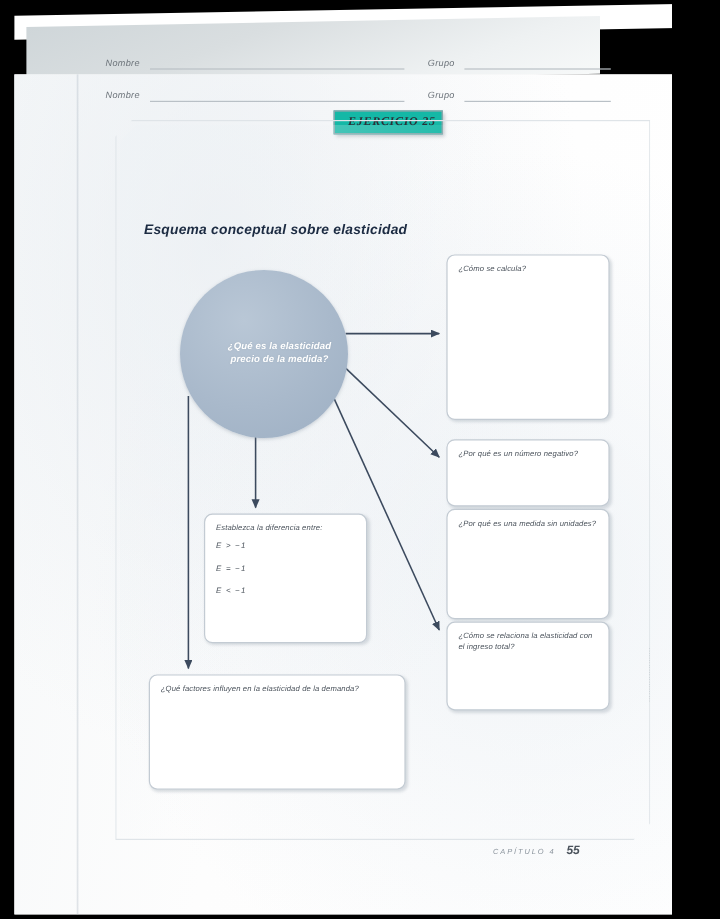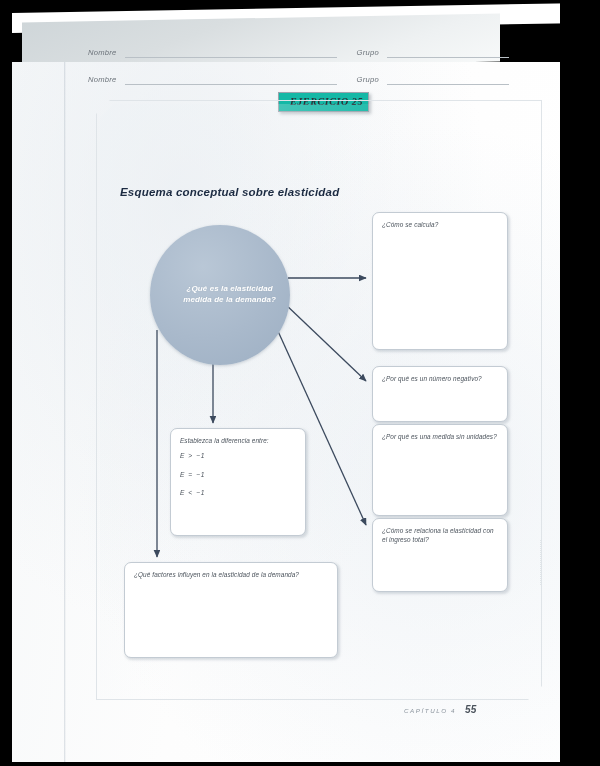--- a/index.html
+++ b/index.html
@@ -247,26 +247,26 @@
     line-height: 1.0;
   }
   .eq-item {
     margin-bottom: 12px;
     letter-spacing: 1px;
   }
 
   
   .footer {
     position: absolute;
-    left: 404px;
+    left: 367px;
     top: 704px;
     width: 160px;
     display: flex;
     align-items: baseline;
-    justify-content: flex-start;
+    justify-content: center;
     gap: 9px;
   }
   .footer-chapter {
     font-size: 6.2px;
     letter-spacing: 1.6px;
     color: #8b949d;
   }
   .footer-page {
     font-size: 10px;
     font-weight: bold;
@@ -330,21 +330,21 @@
     <line x1="272" y1="318" x2="366" y2="525" stroke="#3c4a5e" stroke-width="1.3" marker-end="url(#ah)"></line>
 
     <line x1="213" y1="350" x2="213" y2="423" stroke="#3c4a5e" stroke-width="1.3" marker-end="url(#ah)"></line>
 
     <line x1="157" y1="330" x2="157" y2="557" stroke="#3c4a5e" stroke-width="1.3" marker-end="url(#ah)"></line>
   </svg>
 
   <div class="circle">
     <div class="circle-text">
       <span>¿Qué es la elasticidad</span><br>
-      <span>medida de la demanda?</span>
+      <span>precio de la medida?</span>
     </div>
   </div>
 
   <div class="box" id="box-calcula">
     <div class="box-label">¿Cómo se calcula?</div>
   </div>
 
   <div class="box" id="box-negativo">
     <div class="box-label">¿Por qué es un número negativo?</div>
   </div>

